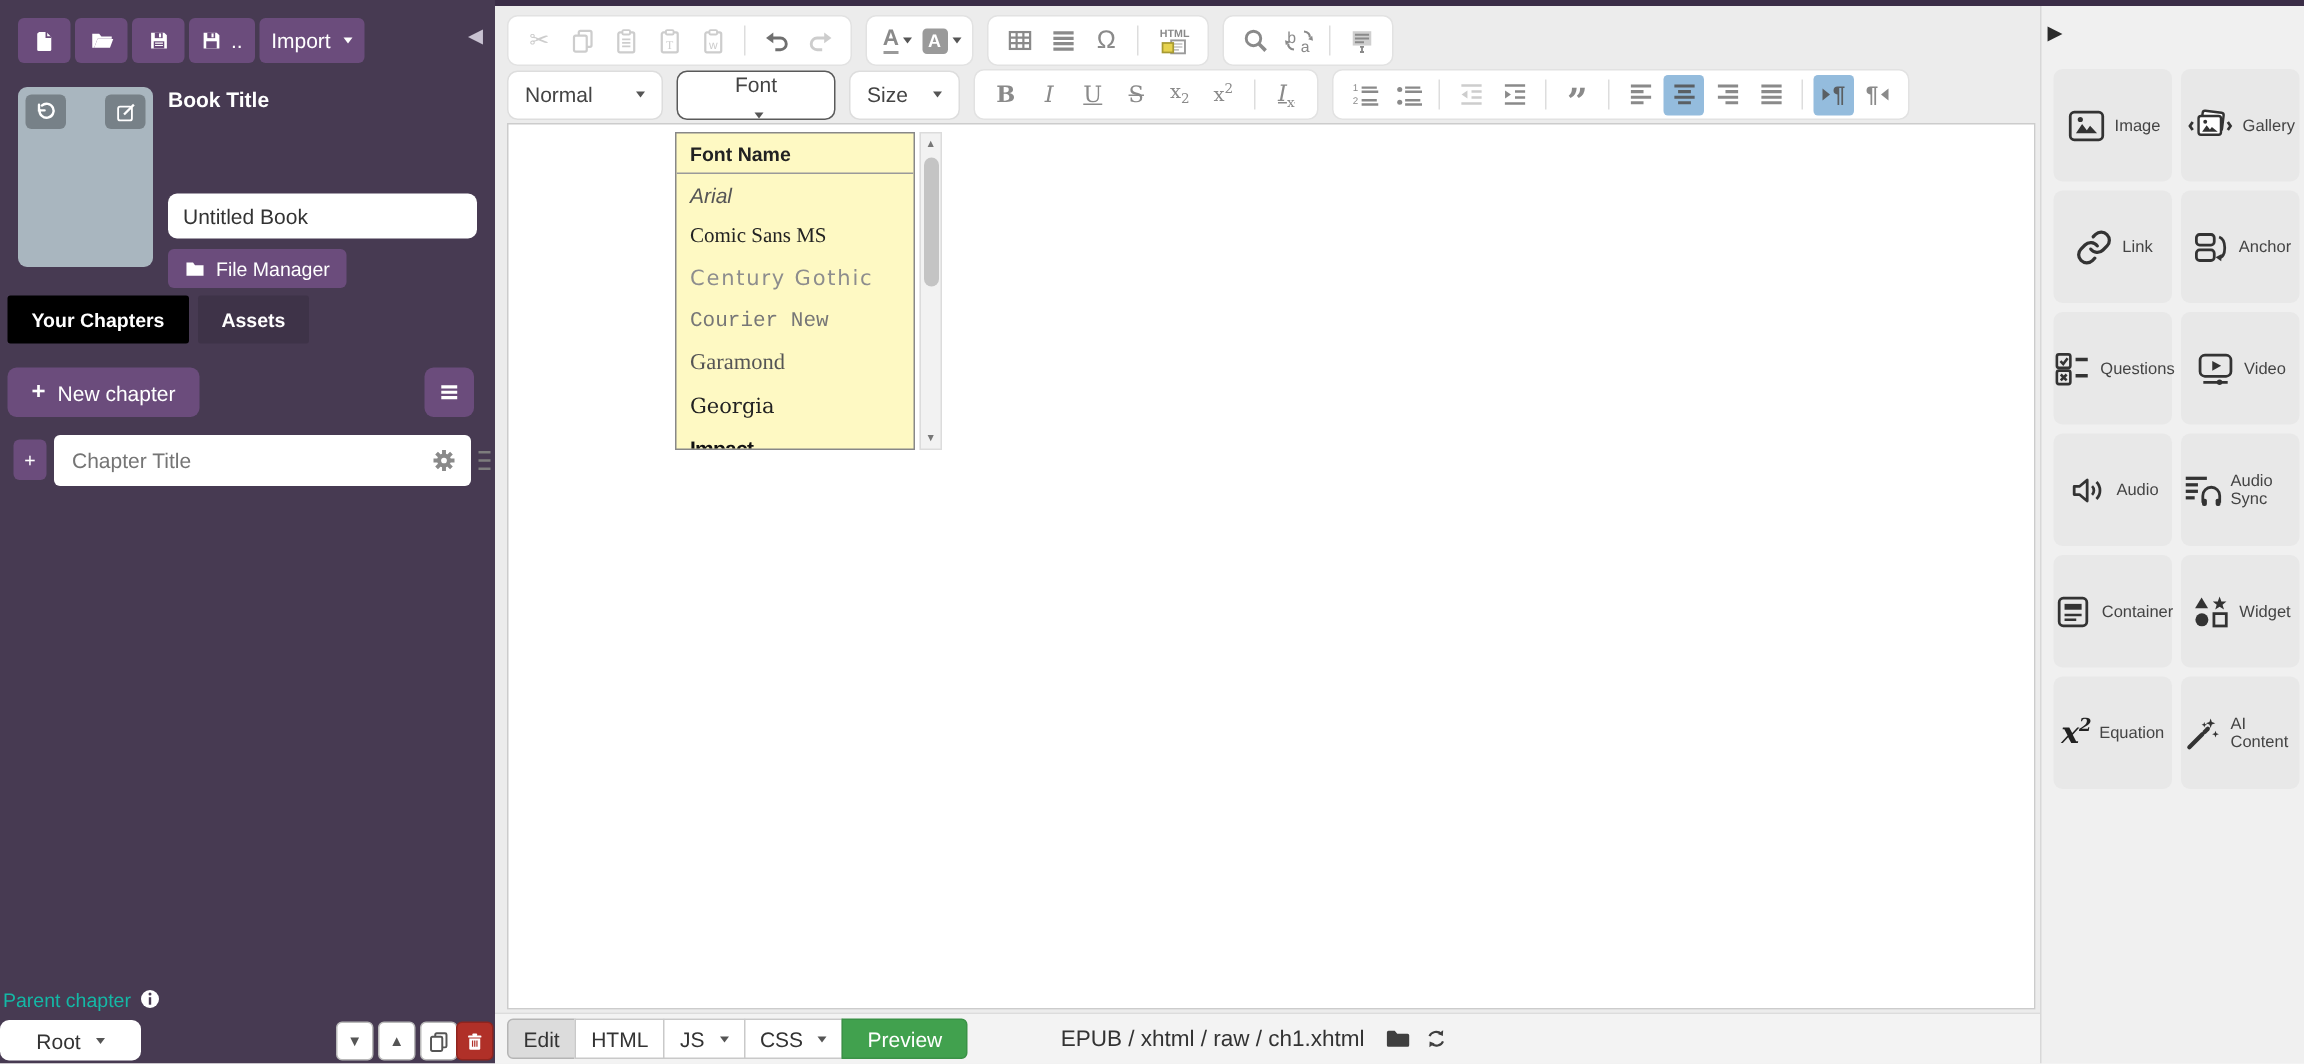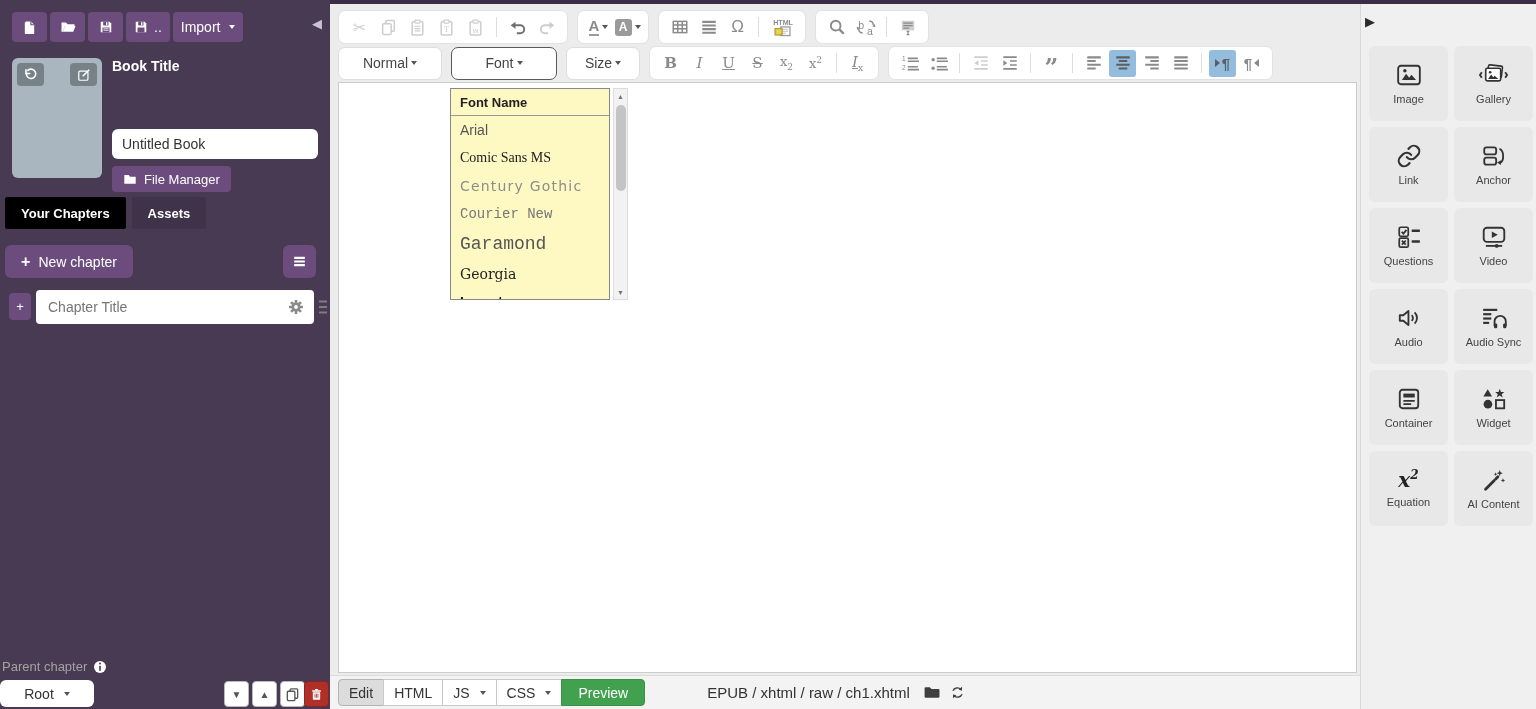--- a/index.html
+++ b/index.html
@@ -30,21 +30,21 @@
   .new-chapter { position:absolute; left:5px; top:245px; width:128px; height:33px; background:#6b4c7c; border-radius:6px; color:#fff; font-size:14px; display:flex; align-items:center; justify-content:center; gap:8px; cursor:pointer; }
   .hamburger { position:absolute; left:283px; top:245px; width:33px; height:33px; background:#6b4c7c; border-radius:6px; display:flex; align-items:center; justify-content:center; cursor:pointer; }
 
   .chapter-row { position:absolute; left:0; top:289px; width:330px; height:36px; }
   .chapter-add { position:absolute; left:9px; top:4px; width:22px; height:27px; background:#6b4c7c; border-radius:4px; color:#fff; font-size:13px; display:flex; align-items:center; justify-content:center; cursor:pointer; }
   .chapter-input-wrap { position:absolute; left:36px; top:1px; width:278px; height:34px; background:#fff; border-radius:4px; display:flex; align-items:center; }
   .chapter-input { flex:1; border:none; background:transparent; padding:0 6px 0 12px; font-size:14px; color:#333; font-family:"Liberation Sans",sans-serif; outline:none; }
   .chapter-gear { margin-right:9px; }
   .chapter-drag { position:absolute; right:2px; top:9px; }
 
-  .parent-label { position:absolute; left:2px; top:659px; color:#a3a3a3; font-size:13px; display:flex; align-items:flex-end; gap:6px; }
+  .parent-label { position:absolute; left:2px; top:659px; color:#14b8a6; font-size:13px; display:flex; align-items:flex-start; gap:6px; }
   .root-btn { position:absolute; left:0; top:680px; width:94px; height:27px; background:#fff; border-radius:6px; display:flex; align-items:center; justify-content:center; gap:7px; font-size:14px; color:#333; cursor:pointer; }
   .mini-btn { position:absolute; top:681px; width:25px; height:26px; background:#fff; border:1px solid #b9b9b9; border-radius:4px; display:flex; align-items:center; justify-content:center; color:#555; font-size:10px; cursor:pointer; }
   .mini-btn.danger { background:#b03028; border-color:#8f241e; }
 
   
   .topstrip { position:absolute; left:330px; top:0; width:1206px; height:4px; background:#3b2d47; z-index:8; }
 
   
   .main { position:absolute; left:330px; top:0; width:1030px; height:709px; background:#ececec; }
   .trow { position:absolute; left:8px; display:flex; gap:9px; align-items:center; }
@@ -62,57 +62,57 @@
   .fmt-i { font-family:"DejaVu Serif",serif; font-style:italic; font-size:15px; }
   .fmt-u { font-family:"DejaVu Serif",serif; font-size:15px; text-decoration:underline; }
   .fmt-s { font-family:"DejaVu Serif",serif; font-size:15px; text-decoration:line-through; }
   .fmt-x { font-family:"DejaVu Serif",serif; font-size:13px; }
   .fmt-x sub,.fmt-x sup { font-size:9px; }
   .quote-g { font-family:"DejaVu Serif",serif; font-weight:bold; font-size:24px; line-height:0.4; padding-top:10px; }
   .dirwrap { display:flex; align-items:center; gap:2px; font-weight:bold; font-size:15px; }
   .tri-r { width:0; height:0; border-top:4px solid transparent; border-bottom:4px solid transparent; border-left:5px solid currentColor; }
   .tri-l { width:0; height:0; border-top:4px solid transparent; border-bottom:4px solid transparent; border-right:5px solid currentColor; }
 
-  .select { background:#fff; border:1px solid #ddd; border-radius:7px; height:33px; display:flex; align-items:center; justify-content:center; padding:0 11px; font-size:14px; color:#444; cursor:pointer; }
-  .select.focused { border:1px solid #5a5a5a; }
+  .select { background:#fff; border:1px solid #ddd; border-radius:7px; height:33px; display:flex; align-items:center; justify-content:space-between; padding:0 11px; font-size:14px; color:#444; cursor:pointer; }
+  .select.focused { border:1px solid #5a5a5a;flex-direction:column; }
   .w-normal { width:104px; } .w-font { width:106px; } .w-size { width:74px; }
 
   .canvas { position:absolute; left:8px; top:82px; width:1019px; height:591px; background:#fff; border:1px solid #ccc; }
 
   
   .font-panel { position:absolute; left:120px; top:88px; width:180px; height:212px; display:flex; z-index:20; }
   .fp-list { width:160px; background:#fef9c3; border:1px solid #888; overflow:hidden; }
   .fp-header { padding:6px 9px 5px; font-size:13px; font-weight:bold; color:#222; border-bottom:1px solid #9a9a9a; }
   .fp-item { padding:6px 9px; font-size:14px; color:#444; white-space:nowrap; cursor:pointer; }
-  .f0 { font-family:"Liberation Sans",sans-serif; color:#555; }
+  .f0 { font-family:"Liberation Sans",sans-serif; color:#555;font-style:italic; }
   .f1 { font-family:"DejaVu Sans",sans-serif; letter-spacing:1.2px; color:#8d8d8d; }
   .f2 { font-family:cursive; color:#222; }
   .f3 { font-family:"Liberation Mono",monospace; color:#777; }
-  .f4 { font-family:Liberation Mono, monospace; font-size:18px; color:#555; }
+  .f4 { font-family:Liberation Serif, serif; font-size:15px; color:#555; }
   .f5 { font-family:"DejaVu Serif",serif; color:#222; }
   .f6 { font-family:"Liberation Sans",sans-serif; font-weight:bold; letter-spacing:-0.5px; color:#111; }
   .fp-scroll { width:15px; margin-left:3px; background:#f2f2f2; border:1px solid #dcdcdc; position:relative; }
   .fp-arrow { position:absolute; left:0; width:13px; height:14px; display:flex; align-items:center; justify-content:center; font-size:7px; color:#777; cursor:pointer; }
   .fp-thumb { position:absolute; left:1.5px; top:16px; width:10px; height:86px; background:#c4c4c4; border-radius:6px; cursor:pointer; }
 
   
   .bbar { position:absolute; left:0; top:675px; width:1030px; height:34px; background:#f3f3f3; border-top:1px solid #dcdcdc; display:flex; align-items:center; padding-left:8px; }
   .bgrp { display:flex; }
   .bbtn { height:27px; display:flex; align-items:center; padding:0 10px; font-size:14px; color:#333; background:#fff; border:1px solid #c9c9c9; margin-left:-1px; cursor:pointer; gap:7px; }
   .bbtn:first-child { border-radius:4px 0 0 4px; margin-left:0; }
   .bbtn.active { background:#dcdcdc; border-color:#b5b5b5; }
   .bbtn.preview { background:#41a14e; border-color:#3a9246; color:#fff; border-radius:0 4px 4px 0; padding:0 16px; }
   .bpath { margin-left:62px; font-size:15px; color:#333; }
   .icon-btn { margin-left:10px; width:24px; height:24px; display:flex; align-items:center; justify-content:center; cursor:pointer; }
 
   
   .rpanel { position:absolute; left:1360px; top:0; width:176px; height:709px; background:#f0f0f0; border-left:1px solid #d8d8d8; }
   .expand-arrow { position:absolute; left:4px; top:14px; color:#2b2b2b; font-size:13px; }
   .wgrid { position:absolute; left:8px; top:46px; width:164px; display:flex; flex-wrap:wrap; gap:6px; }
-  .widget { width:79px; height:75px; background:#e8e8e8; border-radius:6px; display:flex; flex-direction:column; align-items:center; justify-content:center; gap:5px; cursor:pointer; }
+  .widget { width:79px; height:75px; background:#e8e8e8; border-radius:6px; display:flex; flex-direction:row; align-items:center; justify-content:center; gap:5px; cursor:pointer; }
   .widget-label { font-size:11px; color:#444; }
   .eq-x { font-family:"DejaVu Serif",serif; font-style:italic; font-weight:bold; font-size:20px; color:#222; line-height:1; }
   .eq-x sup { font-size:12px; }
 </style>
 </head>
 <body>
 
 <div class="sidebar">
   <div class="sb-toolbar">
     <div class="sb-btn">

